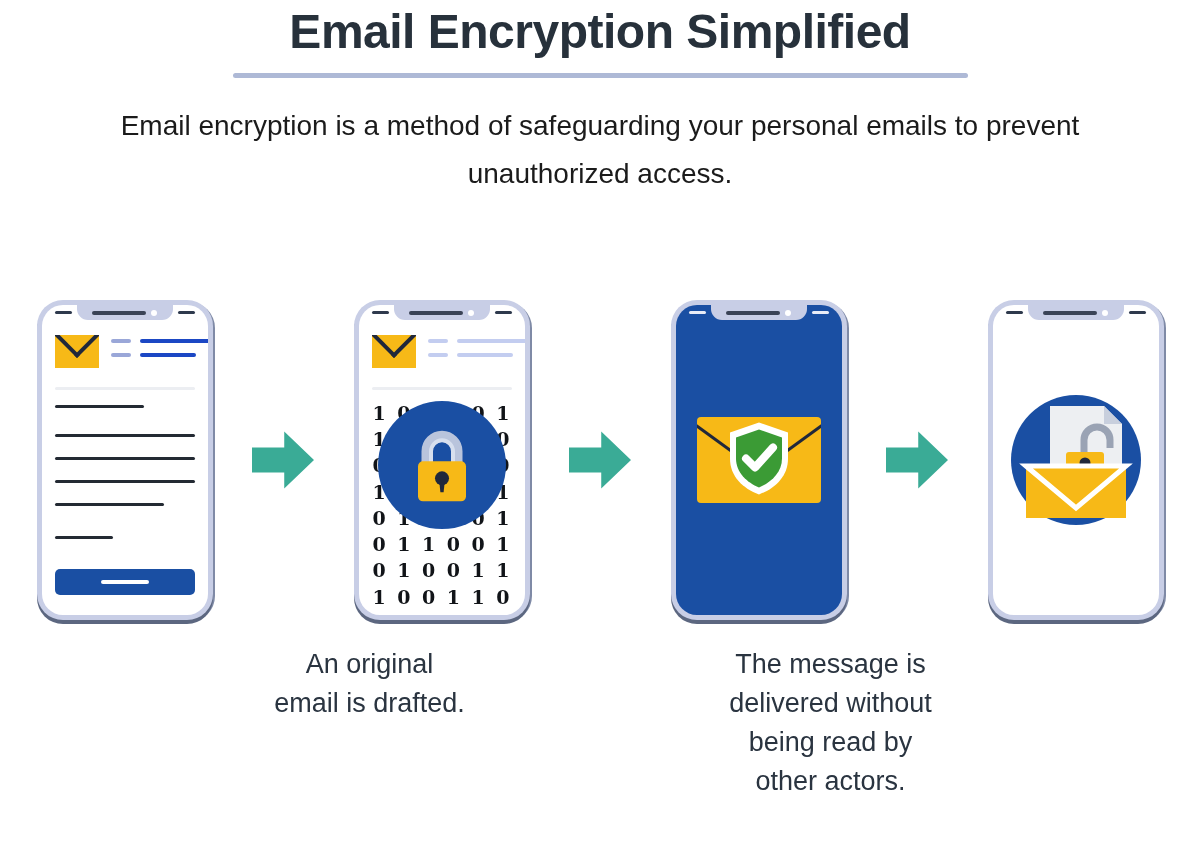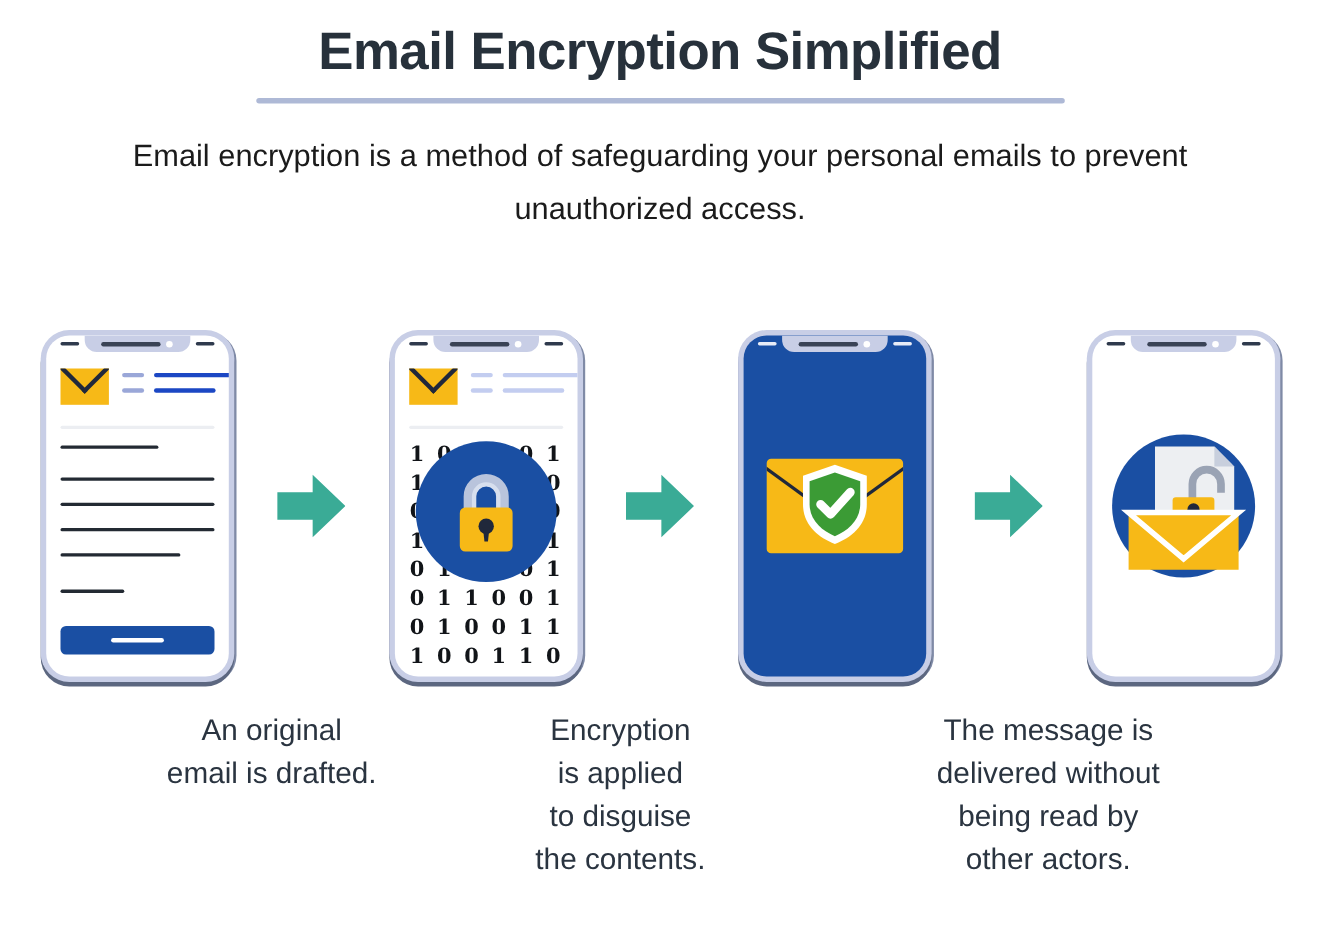--- a/index.html
+++ b/index.html
@@ -11,21 +11,21 @@
     width: 1200px;
     height: 865px;
     font-family: "Liberation Sans", sans-serif;
     overflow: hidden;
     position: relative;
   }
 
   
   .header {
     text-align: center;
-    padding-top: 22px;
+    padding-top: 6px;
   }
   .title {
     font-size: 48px;
     font-weight: bold;
     color: #27313b;
     letter-spacing: -0.5px;
     line-height: 1.1;
     margin: 0;
   }
   .title-rule {
@@ -558,23 +558,19 @@
       </div>
     </div>
   </div>
 
 </div>
 
 <div class="captions">
   <div class="caption">An original
 email is drafted.</div>
   <div class="caption-gap"></div>
-  <div class="caption">Encryption
-is applied
-to disguise
-the contents.</div>
   <div class="caption-gap"></div>
   <div class="caption-gap"></div>
   <div class="caption">The message is
 delivered without
 being read by
 other actors.</div>
 </div>
 
 </body></html>

